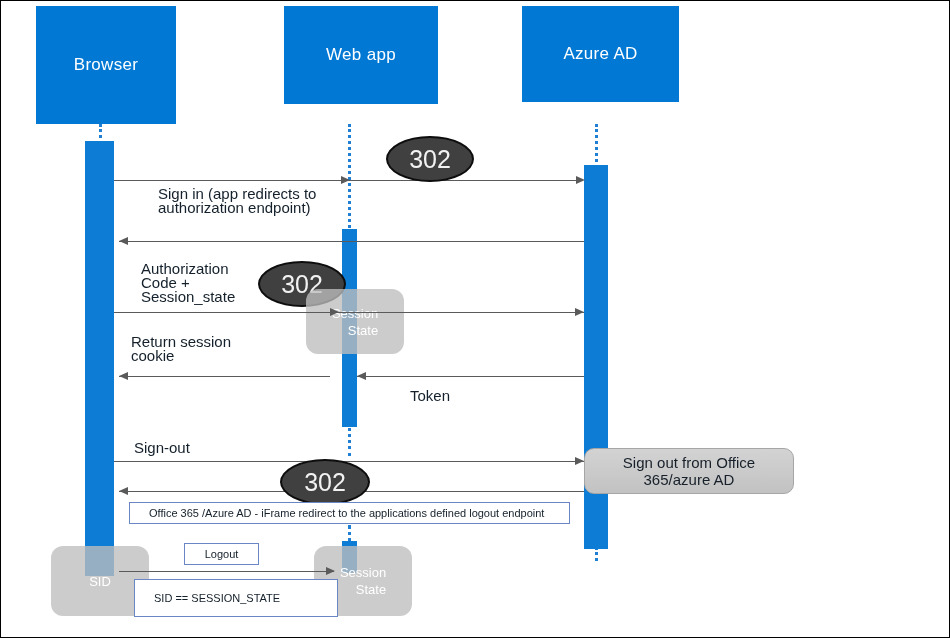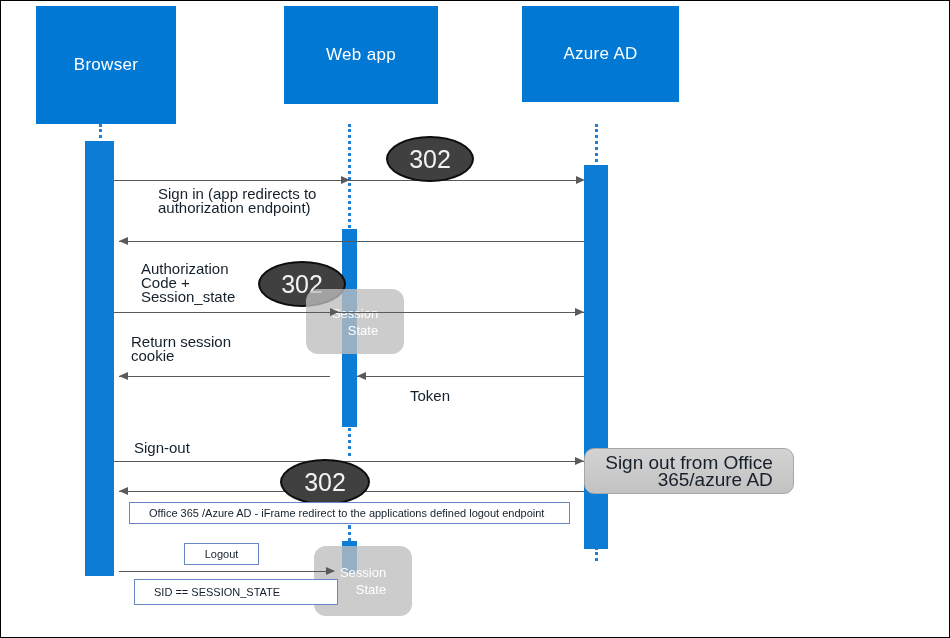--- a/index.html
+++ b/index.html
@@ -99,23 +99,23 @@
 
   
   .callout {
     position: absolute;
     background: linear-gradient(#d3d3d3, #c2c2c2);
     border: 1px solid #a6a6a6;
     border-radius: 10px;
     display: flex;
     align-items: center;
     justify-content: center;
-    text-align: right;
+    text-align: center;
     color: #17202a;
-    font-size: 19px;
+    font-size: 15px;
     line-height: 17px;
     white-space: pre-line;
   }
 
   
   .note {
     position: absolute;
     background: #ffffff;
     border: 1px solid #6b86c4;
     display: flex;
@@ -208,30 +208,33 @@
   <div class="arrowhead left" style="left:118px; top:486px;"></div>
 
   <div class="status-badge" style="left:279px; top:458px; width:86px; height:42px;">
     <span>302</span>
   </div>
 
   <div class="note pad" style="left:128px; top:501px; width:441px; height:22px;">
     <span>Office 365 /Azure AD - iFrame redirect to the applications defined logout endpoint</span>
   </div>
 
+  <div class="state-box" style="left:50px; top:545px; width:98px; height:70px;">
+    <span>SID</span>
+  </div>
 
   <div class="state-box" style="left:313px; top:545px; width:98px; height:70px;">
     <span>Session
 State</span>
   </div>
 
   <div class="msg" style="left:118px; top:570px; width:215px;"></div>
   <div class="arrowhead right" style="left:325px; top:566px;"></div>
 
   <div class="note ctr" style="left:183px; top:542px; width:75px; height:22px;">
     <span>Logout</span>
   </div>
 
-  <div class="note pad" style="left:133px; top:578px; width:204px; height:26px;">
+  <div class="note pad" style="left:133px; top:578px; width:204px; height:38px;">
     <span>SID == SESSION_STATE</span>
   </div>
 
 </div>
 
 </body></html>

